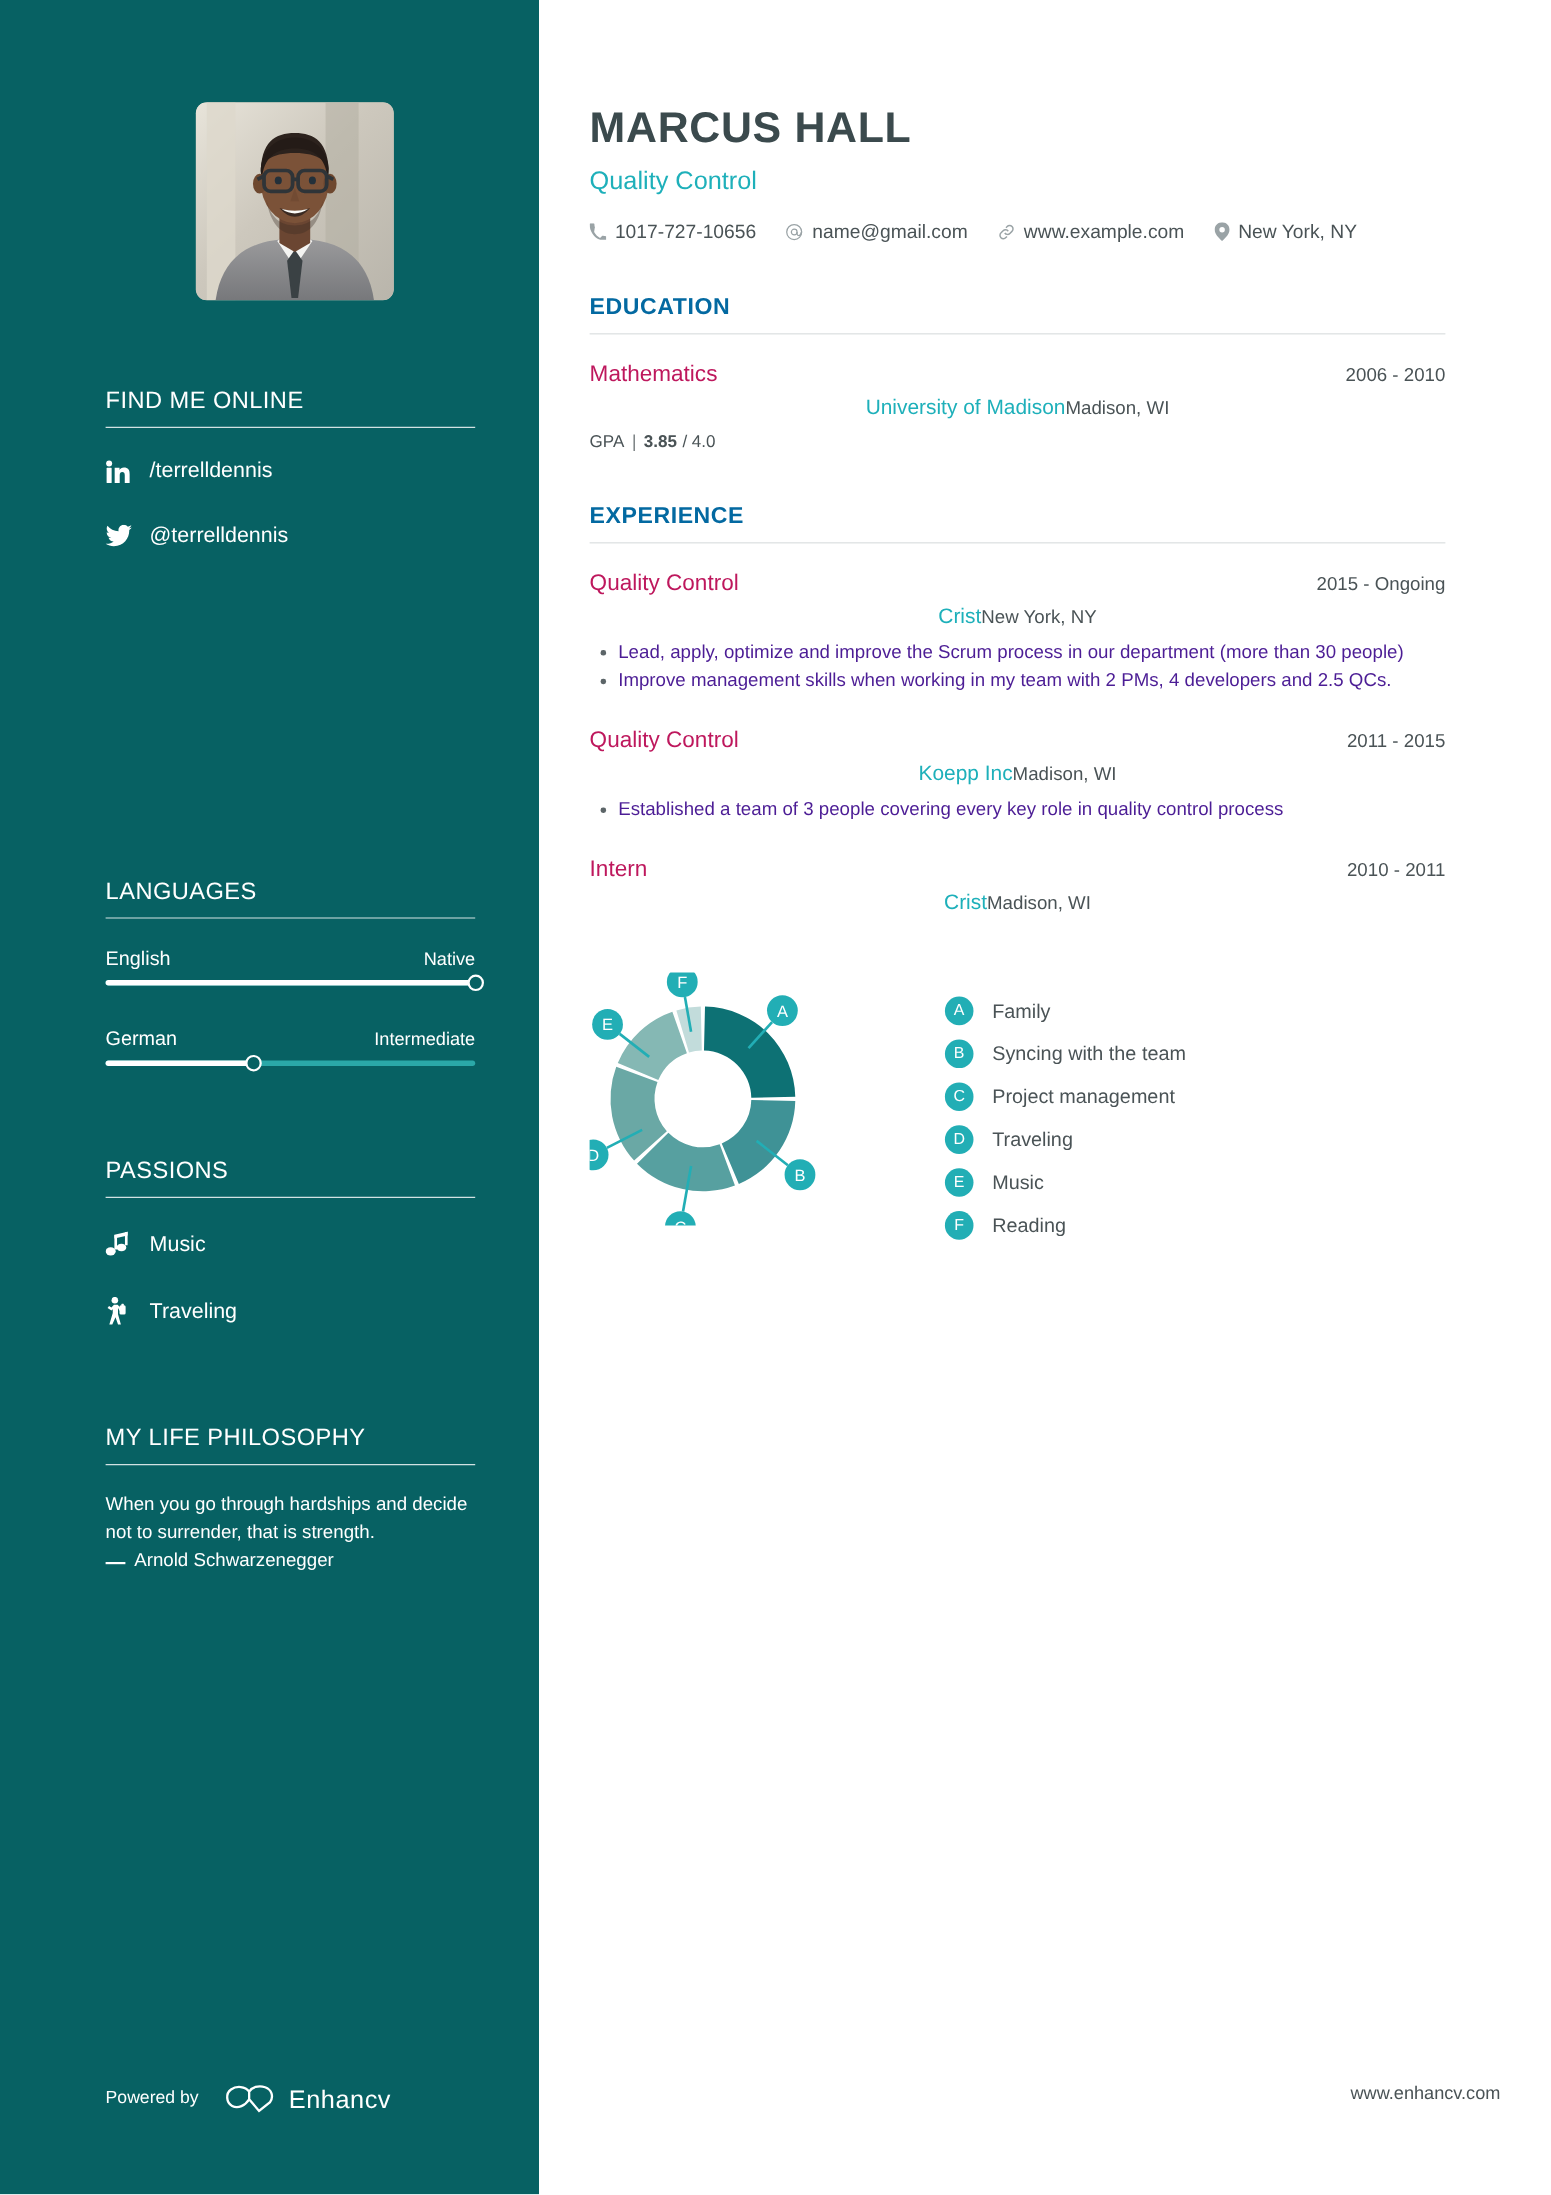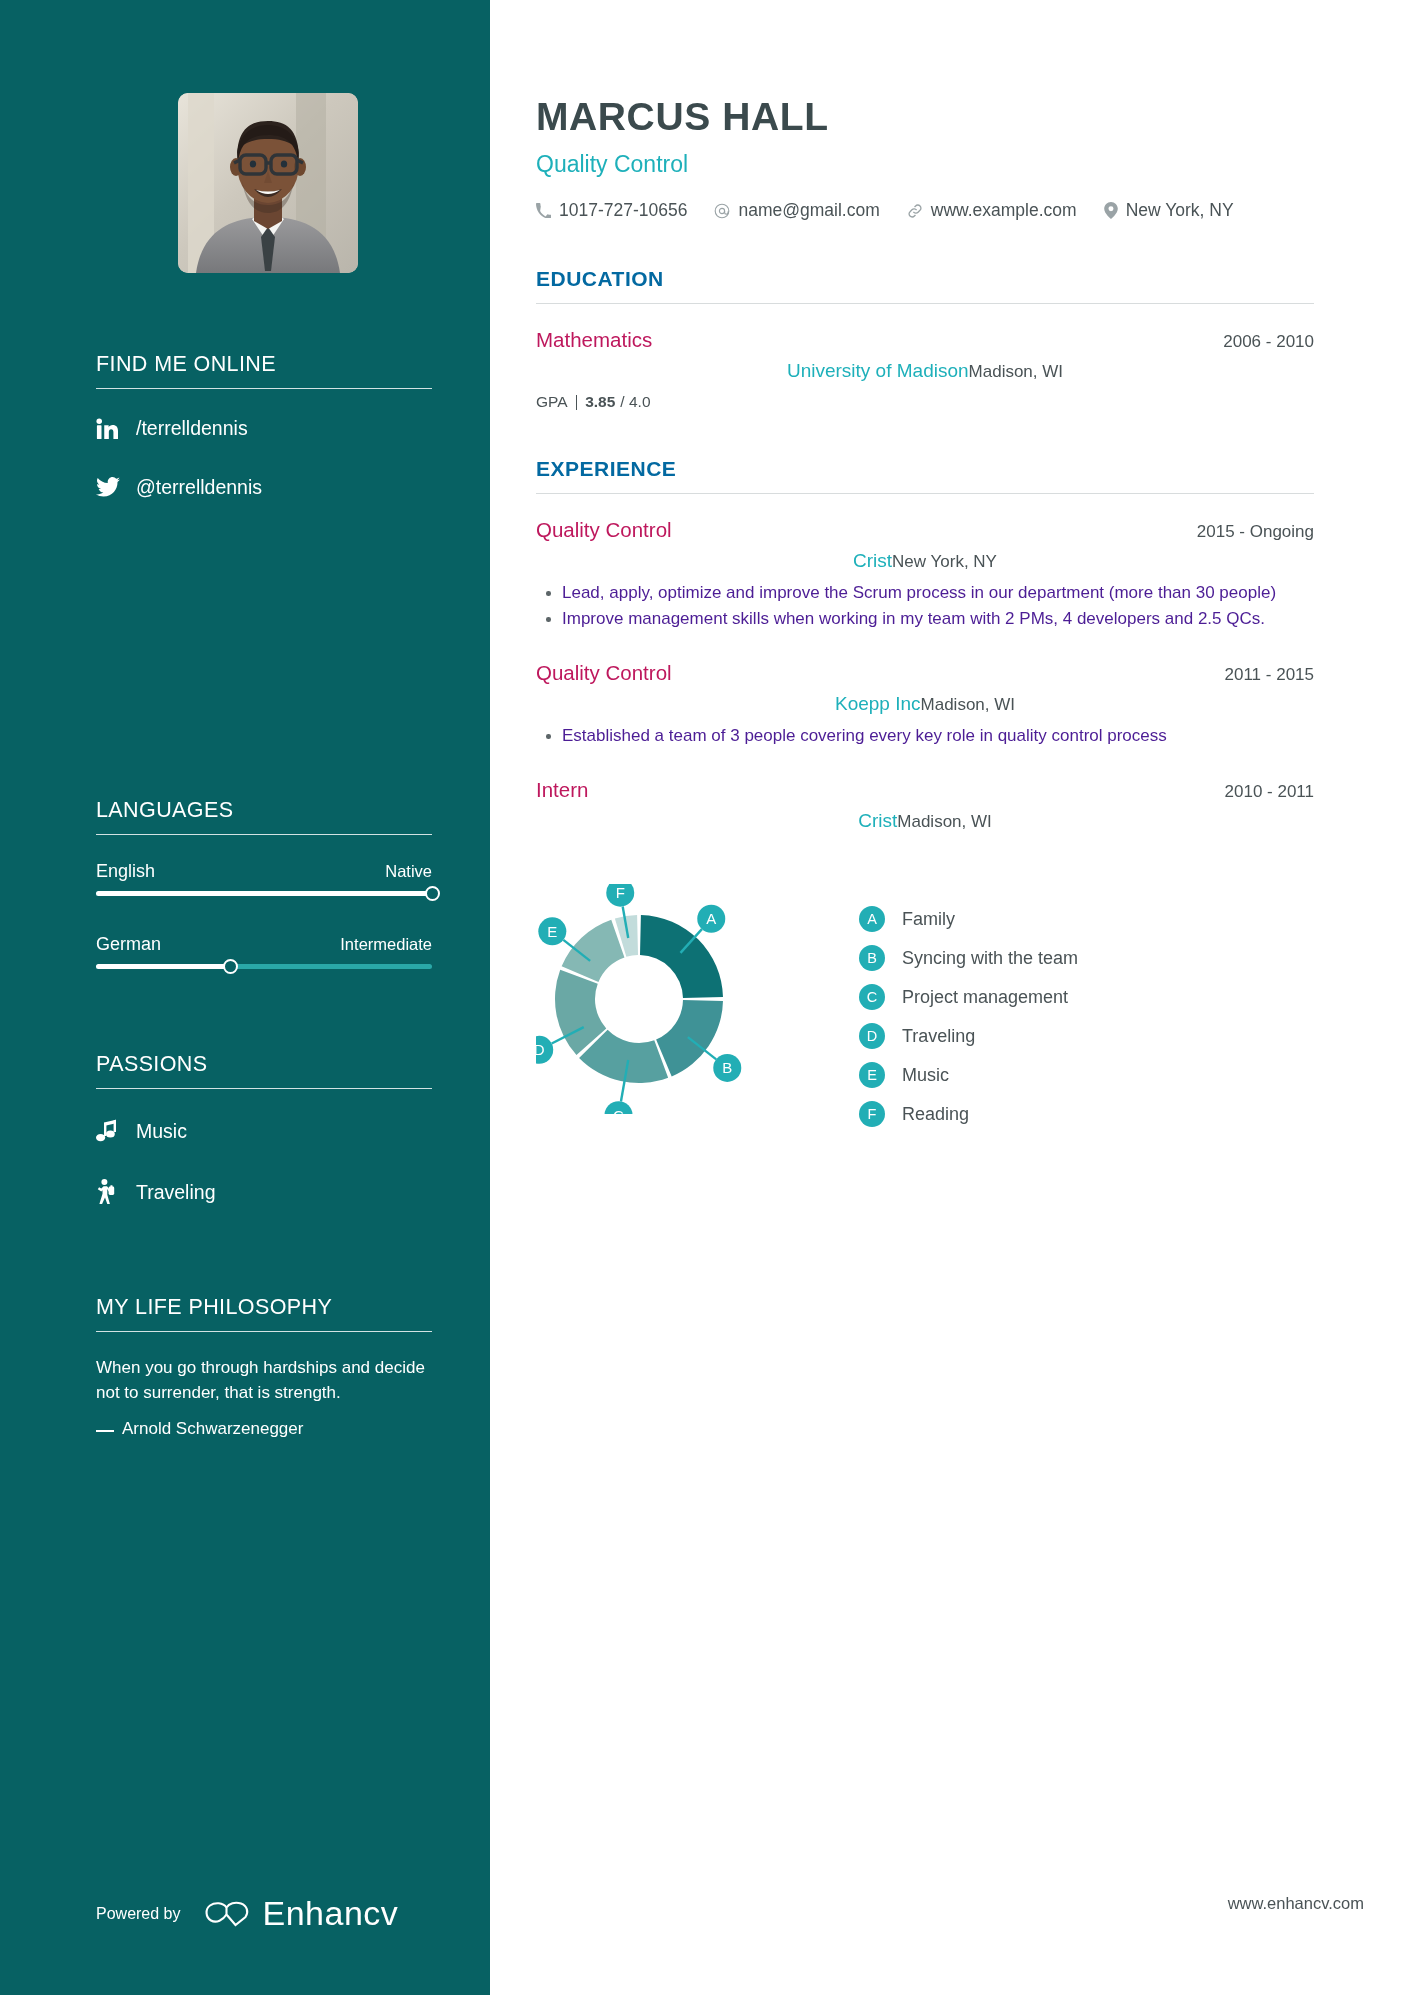--- a/index.html
+++ b/index.html
@@ -117,21 +117,21 @@
     align-items: center;
   }
   .passion-row .txt { margin-left: 4px; }
 
   .philosophy-text {
     margin-top: 24px;
     font-size: 17px;
     line-height: 1.45;
   }
   .philosophy-author {
-    margin-top: 14px;
+    margin-top: 4px;
     margin-left: 26px;
     font-size: 17px;
     position: relative;
   }
   .philosophy-author::before {
     content: "";
     position: absolute;
     left: -26px;
     top: 11px;
     width: 18px;
@@ -142,21 +142,21 @@
   .footer-left {
     position: absolute;
     left: 96px;
     top: 1894px;
     display: flex;
     align-items: center;
     gap: 22px;
   }
   .powered { font-size: 16px; color: #ffffff; }
   .enhancv-logo { display: flex; align-items: center; gap: 12px; }
-  .enhancv-word { font-size: 34px; letter-spacing: 0.5px; color: #ffffff; }
+  .enhancv-word { font-size: 23px; letter-spacing: 0.5px; color: #ffffff; }
 
   
   .main {
     position: absolute;
     left: 490px; top: 0;
     width: 920px;
     height: 1995px;
     background: #ffffff;
   }
   .m-inner { position: absolute; left: 46px; top: 0; width: 778px; }

